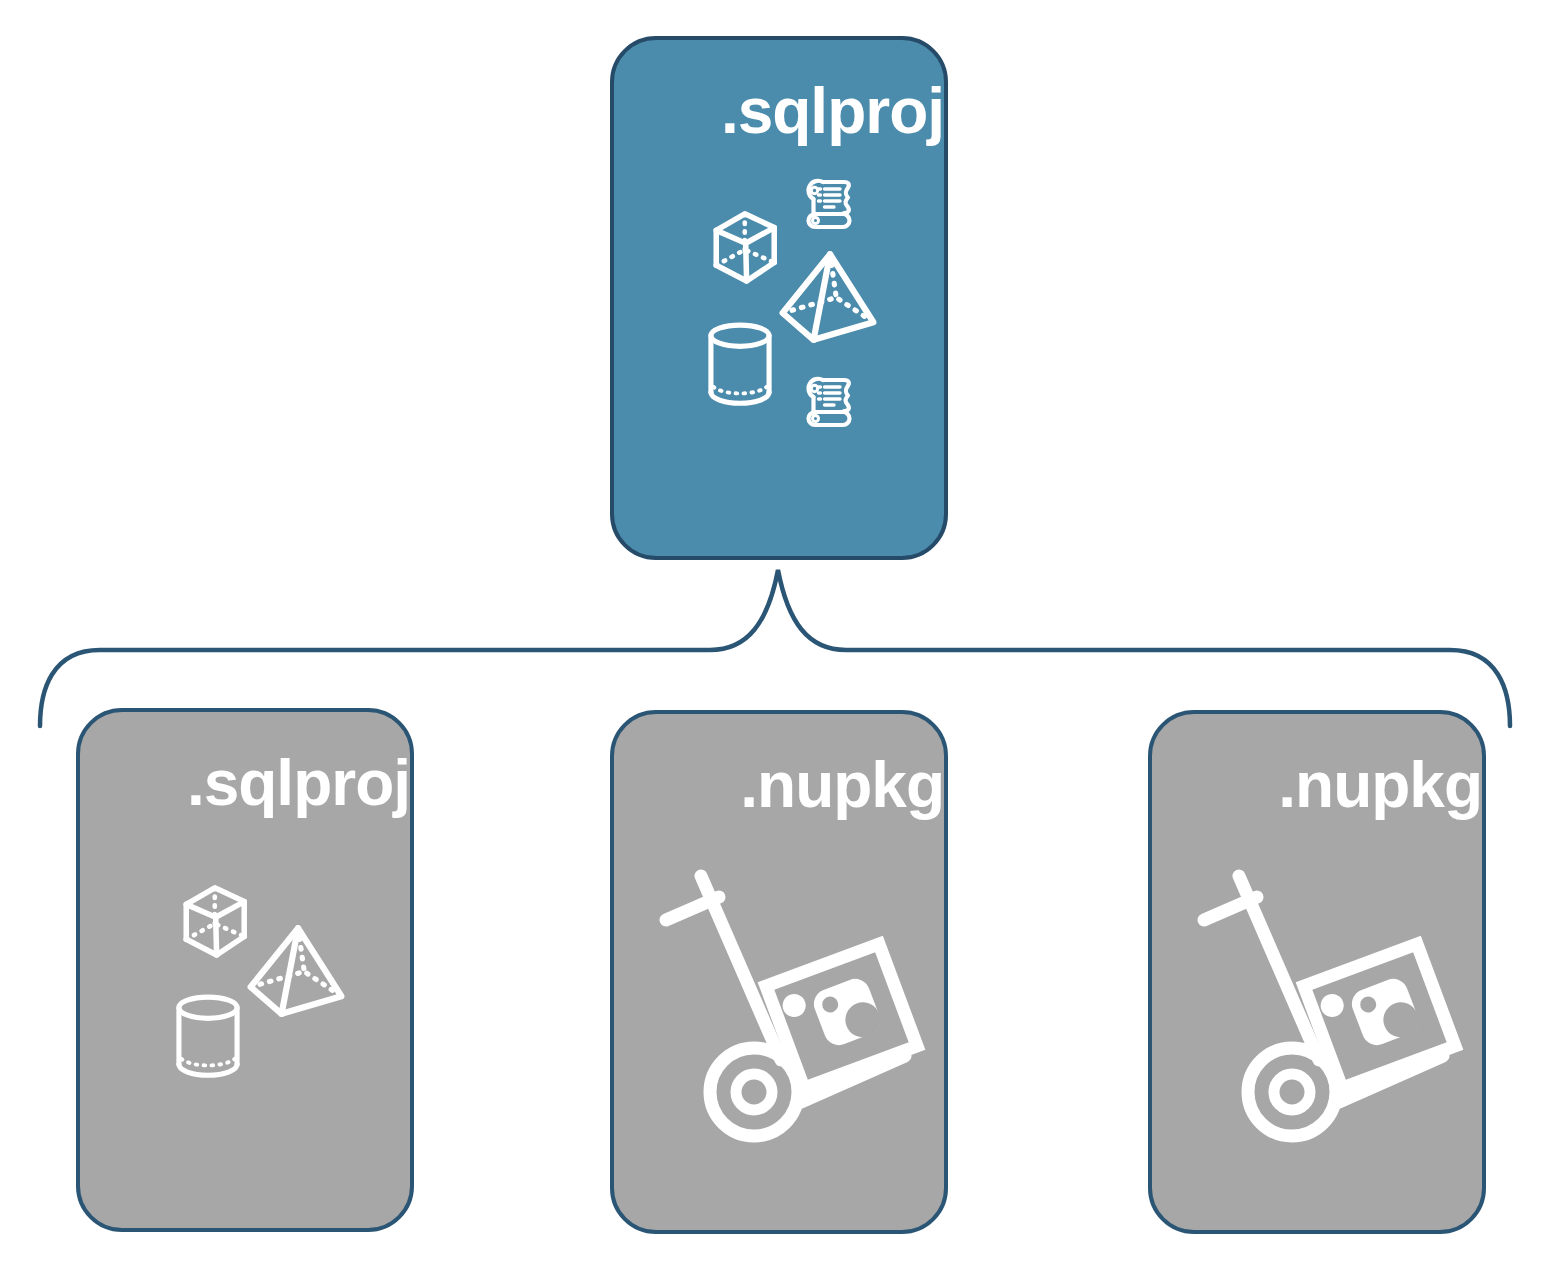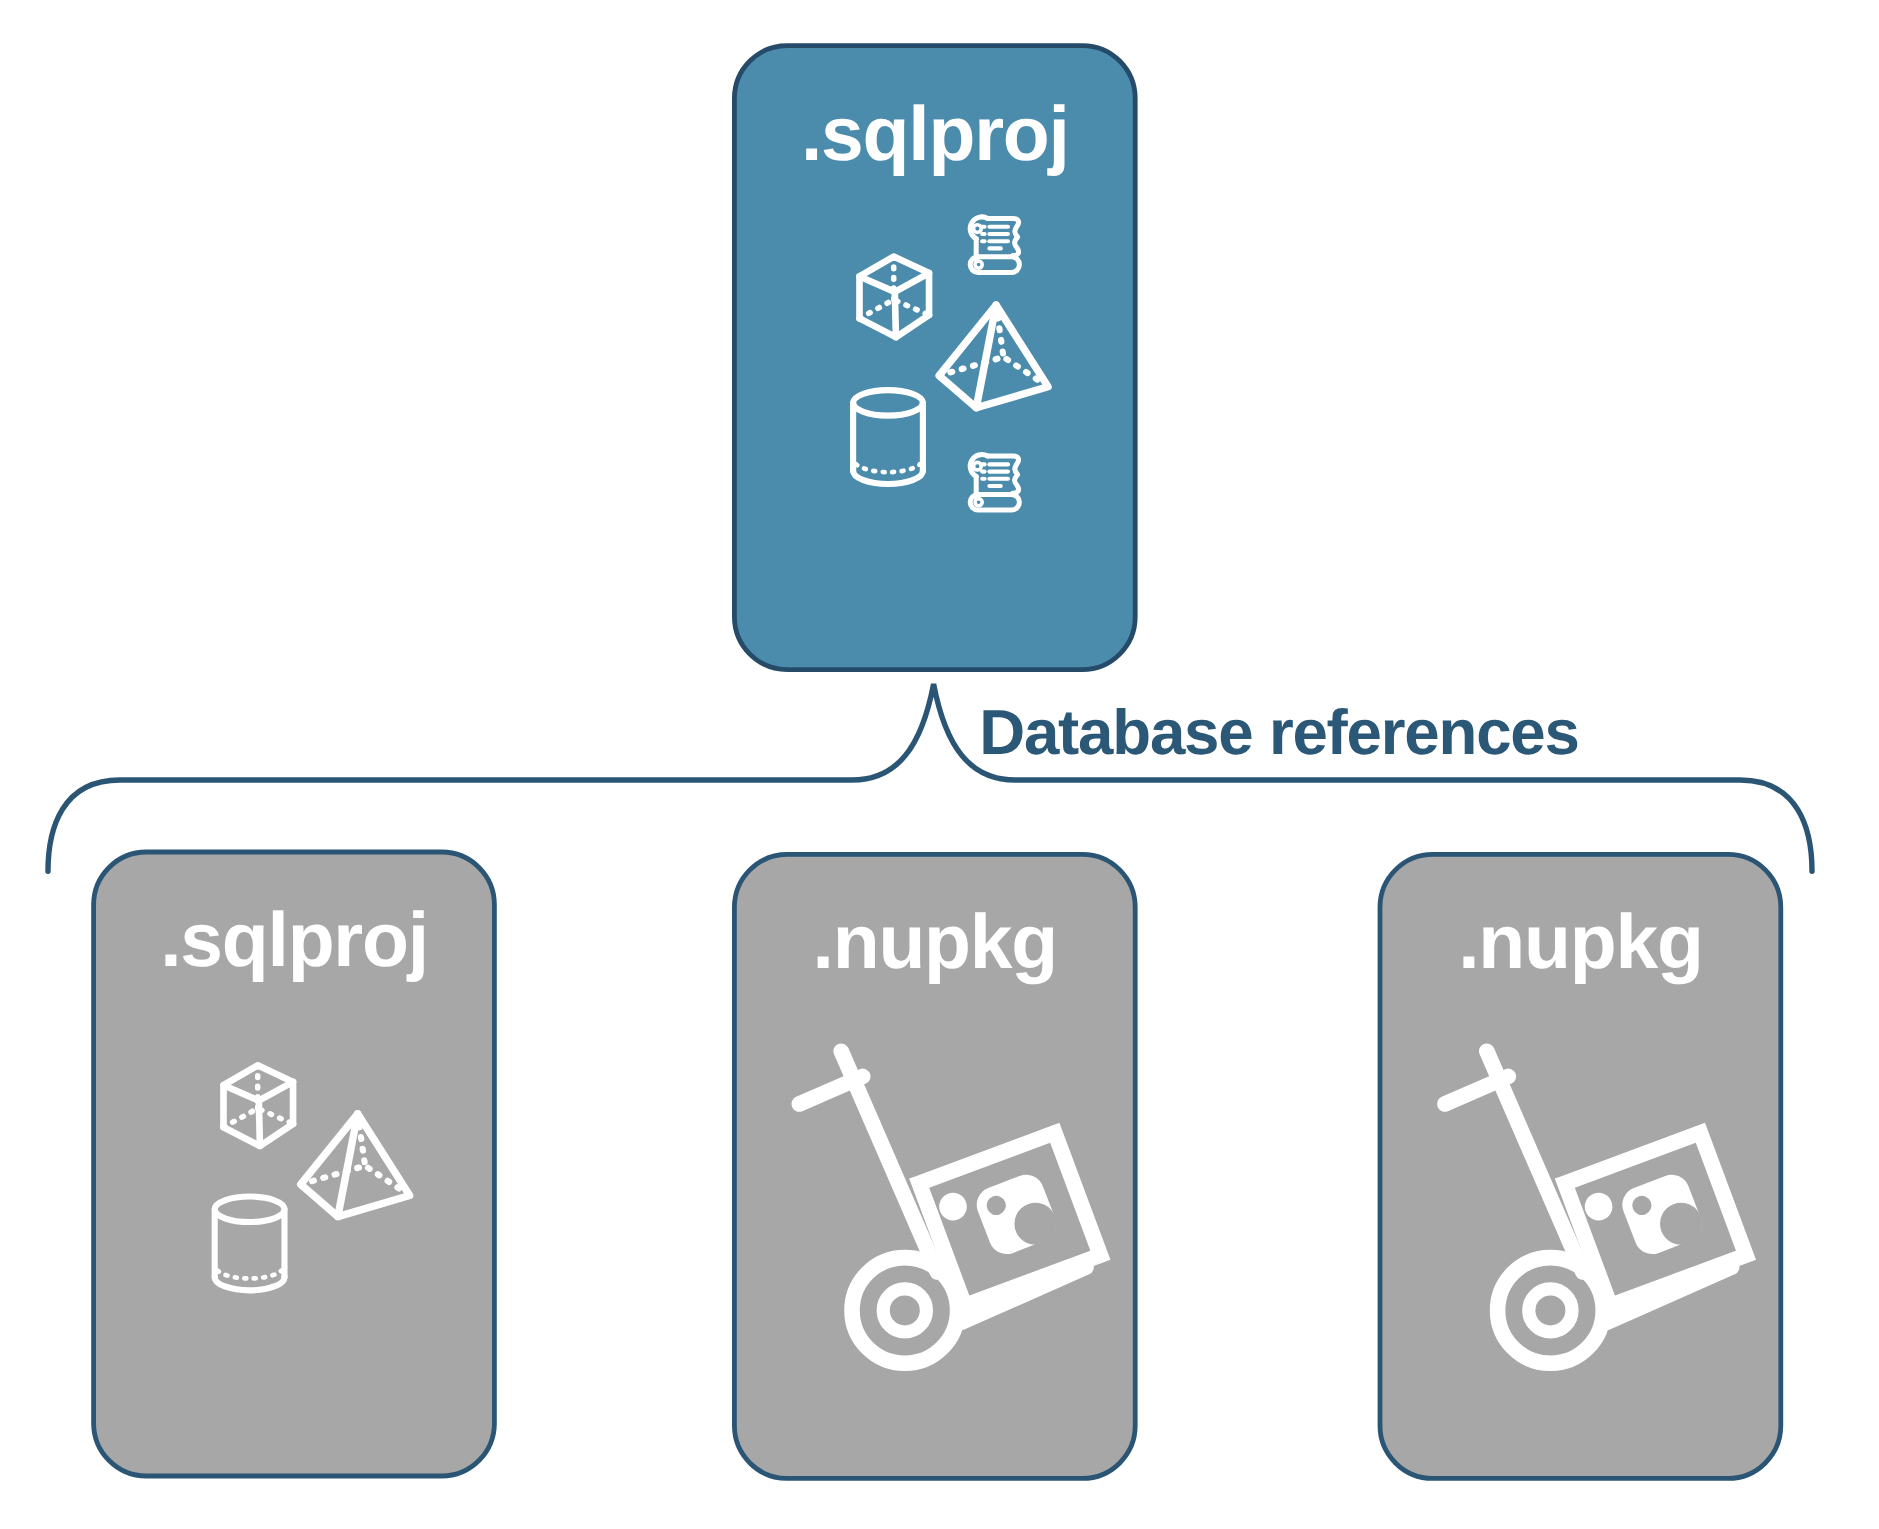--- a/index.html
+++ b/index.html
@@ -2,21 +2,21 @@
 <html><head>
 <meta charset="utf-8">
 <style>
   html,body{margin:0;padding:0;background:#ffffff;}
   body{width:1566px;height:1274px;position:relative;overflow:hidden;
        font-family:"Liberation Sans",sans-serif;}
   .canvas{position:absolute;inset:0;}
   .box{position:absolute;box-sizing:border-box;border-radius:46px;}
   .box.teal{background:#4B8CAC;border:4px solid #254B68;}
   .box.gray{background:#A7A7A7;border:4px solid #2B5574;}
-  .box-title{position:absolute;top:34px;left:0;right:0;text-align:center;
+  .box-title{position:absolute;top:34px;left:0;right:0;text-align:right;
        color:#ffffff;font-weight:bold;font-size:64px;letter-spacing:-1px;
        font-family:"Liberation Sans",sans-serif;}
   .icon{position:absolute;}
   .brace-layer{position:absolute;left:0;top:0;width:1566px;height:1274px;pointer-events:none;}
   .connector-label{position:absolute;left:816px;top:580px;color:#2C5877;
        font-weight:bold;font-size:53px;letter-spacing:-1px;white-space:nowrap;}
   svg{display:block;overflow:visible;}
 </style>
 </head>
 <body>
@@ -99,21 +99,20 @@
 
 <div class="canvas">
 
   <svg class="brace-layer" viewBox="0 0 1566 1274">
     <path d="M 40 726 C 40 690 52 650 100 650 L 710 650
              C 748 650 768 622 778 570
              C 788 622 808 650 846 650 L 1450 650
              C 1498 650 1510 690 1510 726" fill="none" stroke="#2B5574" stroke-width="4.5" stroke-linecap="round"></path>
   </svg>
 
-  <div class="connector-label">Database references</div>
 
   <div class="box teal" style="left:610px;top:36px;width:338px;height:524px;">
     <div class="box-title">.sqlproj</div>
     <svg class="icon" style="left:183px;top:132px;width:60px;height:60px;" viewBox="0 0 60 60">
         <use href="#sym-scroll"></use>
       </svg>
     <svg class="icon" style="left:80px;top:160px;width:96px;height:92px;" viewBox="0 0 100 100">
         <use href="#sym-cube"></use>
       </svg>
     <svg class="icon" style="left:160px;top:208px;width:108px;height:98px;" viewBox="0 0 100 95">

